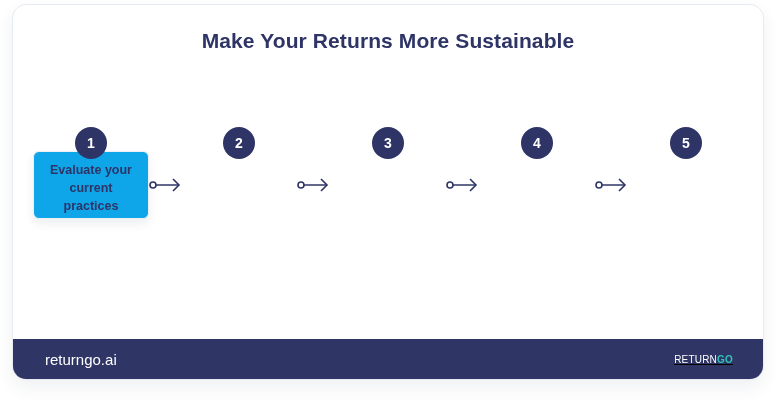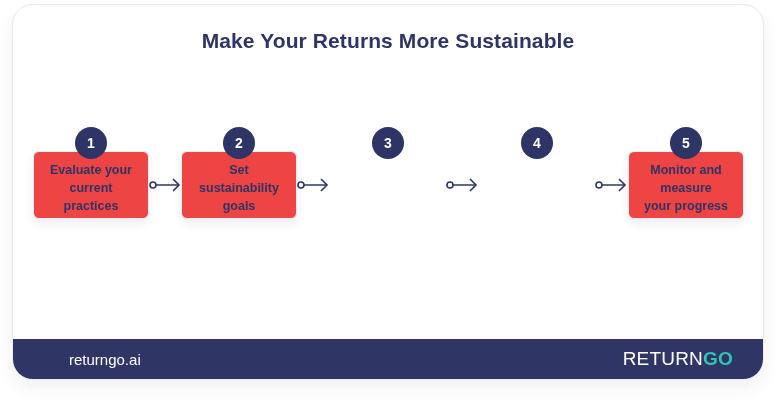--- a/index.html
+++ b/index.html
@@ -2,52 +2,52 @@
 <html><head>
   <meta charset="utf-8">
   <style>
     html, body { margin: 0; padding: 0; }
     body {
       width: 776px; height: 400px; background: #ffffff; position: relative; overflow: hidden;
       font-family: "Liberation Sans", "DejaVu Sans", sans-serif;
     }
     .card {
       position: absolute; left: 12px; top: 4px; width: 752px; height: 376px;
-      background: #ffffff; border: 1px solid #e6eaf2; border-radius: 21px;
+      background: #ffffff; border: 1px solid #e6eaf2; border-radius: 14px;
       box-shadow: 0 8px 18px rgba(40,50,90,0.07);
       overflow: hidden; box-sizing: border-box;
     }
     .title {
       position: absolute; left: 0; right: 0; top: 24px; text-align: center;
       font-size: 21px; font-weight: bold; color: #2e3466; letter-spacing: 0.1px;
     }
     .step { position: absolute; top: 122px; width: 116px; height: 96px; }
     .step .box {
       position: absolute; left: 0; top: 24px; width: 116px; height: 68px;
-      background: #ef4444; border: 1px solid #eef0f5; border-radius: 6px;
+      background: #0ea5e9; border: 1px solid #eef0f5; border-radius: 6px;
       box-shadow: 0 5px 10px rgba(40,50,90,0.08); box-sizing: border-box;
       display: flex; align-items: center; justify-content: center; text-align: center;
     }
     .step .label {
       font-size: 12.5px; font-weight: bold; color: #2e3466; line-height: 18px;
       padding: 6px 6px 0 6px; white-space: pre-line;
     }
     .step .badge {
       position: absolute; left: 42px; top: 0; width: 32px; height: 32px; border-radius: 50%;
       background: #2e3466; color: #fff; font-weight: bold; font-size: 14px;
       display: flex; align-items: center; justify-content: center; z-index: 2;
     }
     .arrow { position: absolute; top: 172px; width: 34px; height: 16px; }
     .footer {
       position: absolute; left: 0; bottom: 0; width: 100%; height: 40px; background: #2f3565;
       display: flex; align-items: center; justify-content: space-between; box-sizing: border-box;
       padding: 0 30px 0 32px;
     }
-    .footer .site { color: #ffffff; font-size: 15px; margin-left: 24px; }
-    .footer .logo { font-size: 19px; font-weight: bold; letter-spacing: 0.2px; }
+    .footer .site { color: #ffffff; font-size: 15px; }
+    .footer .logo { font-size: 10px; font-weight: bold; letter-spacing: 0.2px; text-decoration: underline; }
     .logo .a { color: #ffffff; font-weight: normal; }
     .logo .b { color: #2ec4b6; }
   </style>
 </head>
 <body>
 
 <div class="card">
   <div class="title">Make Your Returns More Sustainable</div>
 
   <div class="step" style="left:20px">
@@ -59,25 +59,20 @@
       </div>
   </div>
   <svg class="arrow" style="left:136px" viewBox="0 0 34 16">
     <circle cx="4" cy="8" r="3" fill="none" stroke="#2e3466" stroke-width="1.6"></circle>
     <line x1="7" y1="8" x2="30" y2="8" stroke="#2e3466" stroke-width="1.6"></line>
     <polyline points="24,2 30,8 24,14" fill="none" stroke="#2e3466" stroke-width="1.6"></polyline>
   </svg>
 
   <div class="step" style="left:168px">
     <div class="badge">2</div>
-    <div class="box">
-        <div class="label">Set
-sustainability
-goals</div>
-      </div>
   </div>
   <svg class="arrow" style="left:284px" viewBox="0 0 34 16">
     <circle cx="4" cy="8" r="3" fill="none" stroke="#2e3466" stroke-width="1.6"></circle>
     <line x1="7" y1="8" x2="30" y2="8" stroke="#2e3466" stroke-width="1.6"></line>
     <polyline points="24,2 30,8 24,14" fill="none" stroke="#2e3466" stroke-width="1.6"></polyline>
   </svg>
 
   <div class="step" style="left:317px">
     <div class="badge">3</div>
   </div>
@@ -91,24 +86,19 @@
     <div class="badge">4</div>
   </div>
   <svg class="arrow" style="left:582px" viewBox="0 0 34 16">
     <circle cx="4" cy="8" r="3" fill="none" stroke="#2e3466" stroke-width="1.6"></circle>
     <line x1="7" y1="8" x2="30" y2="8" stroke="#2e3466" stroke-width="1.6"></line>
     <polyline points="24,2 30,8 24,14" fill="none" stroke="#2e3466" stroke-width="1.6"></polyline>
   </svg>
 
   <div class="step" style="left:615px">
     <div class="badge">5</div>
-    <div class="box">
-        <div class="label">Monitor and
-measure
-your progress</div>
-      </div>
   </div>
 
   <div class="footer">
     <span class="site">returngo.ai</span>
     <span class="logo"><span class="a">RETURN</span><span class="b">GO</span></span>
   </div>
 </div>
 
 </body></html>

